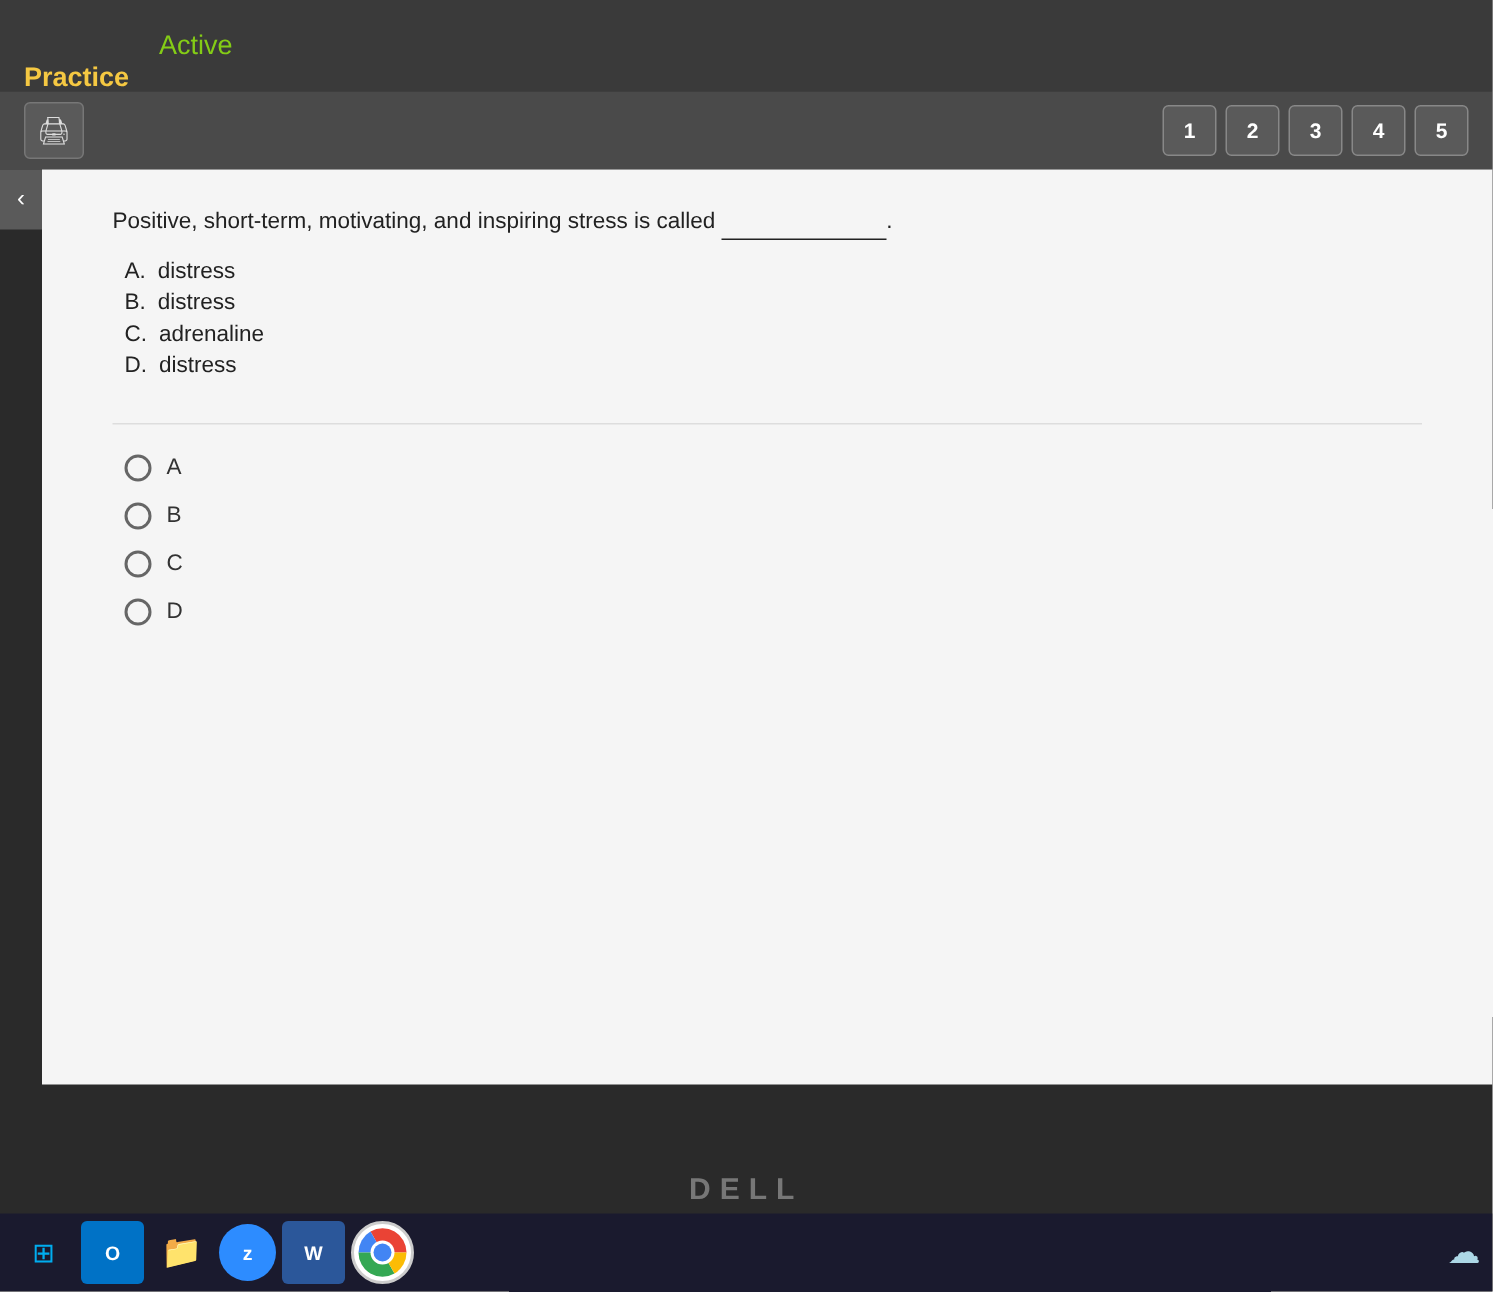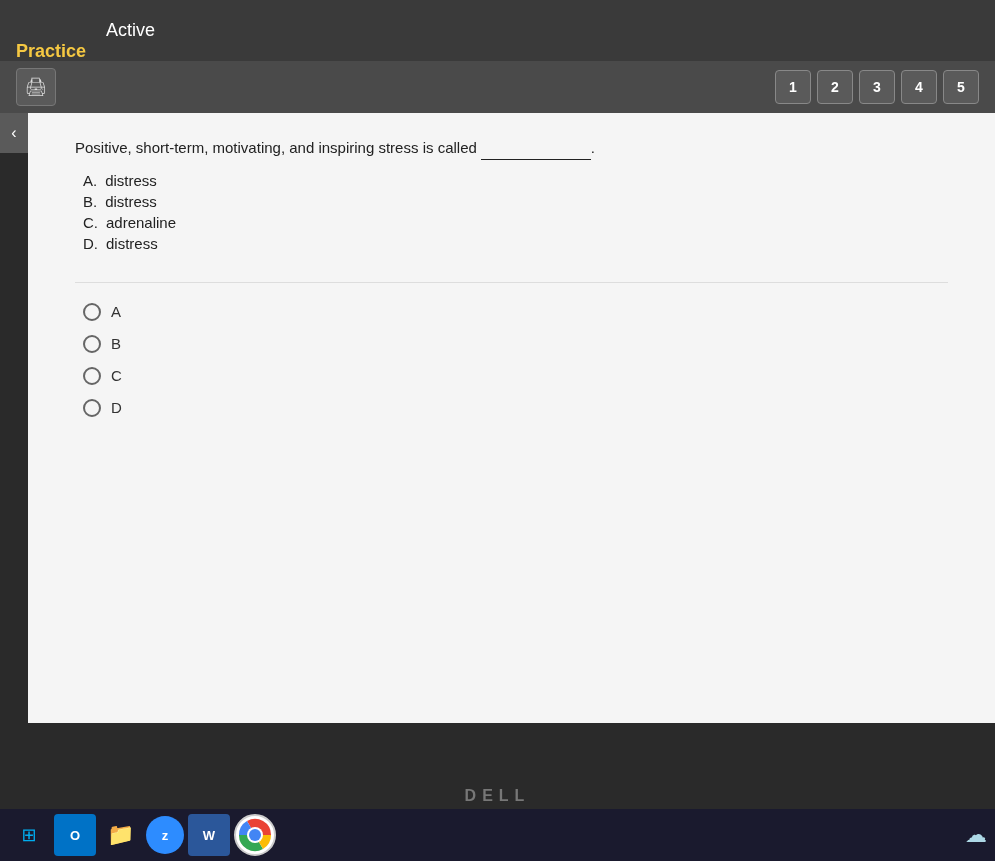--- a/index.html
+++ b/index.html
@@ -24,21 +24,21 @@
     }
 
     .top-bar-practice {
       color: #f5c842;
       font-weight: bold;
       font-size: 18px;
       margin-top: 42px;
     }
 
     .top-bar-active {
-      color: #ffffff;
+      color: #84cc16;
       font-size: 18px;
     }
 
     
     .toolbar-row {
       background: #4a4a4a;
       height: 52px;
       display: flex;
       align-items: center;
       padding: 0 16px;
@@ -320,21 +320,21 @@
       <span>C</span>
     </label>
     <label class="radio-option">
       <div class="radio-circle"></div>
       <span>D</span>
     </label>
   </div>
 
 </div>
 
-<div style="position:absolute; bottom:56px; left:50%; transform:translateX(-50%); color:#777; font-size:16px; font-weight:bold; letter-spacing:6px;">DELL</div>
+<div style="position:absolute; bottom:56px; left:50%; transform:translateX(-50%); color:#777; font-size:20px; font-weight:bold; letter-spacing:6px;">DELL</div>
 
 <div class="taskbar">
   <div class="taskbar-btn windows">
     <span>⊞</span>
   </div>
   <div class="taskbar-btn outlook">
     <span style="font-size:13px; font-weight:bold;">O</span>
   </div>
   <div class="taskbar-btn files">
     <span>📁</span>

